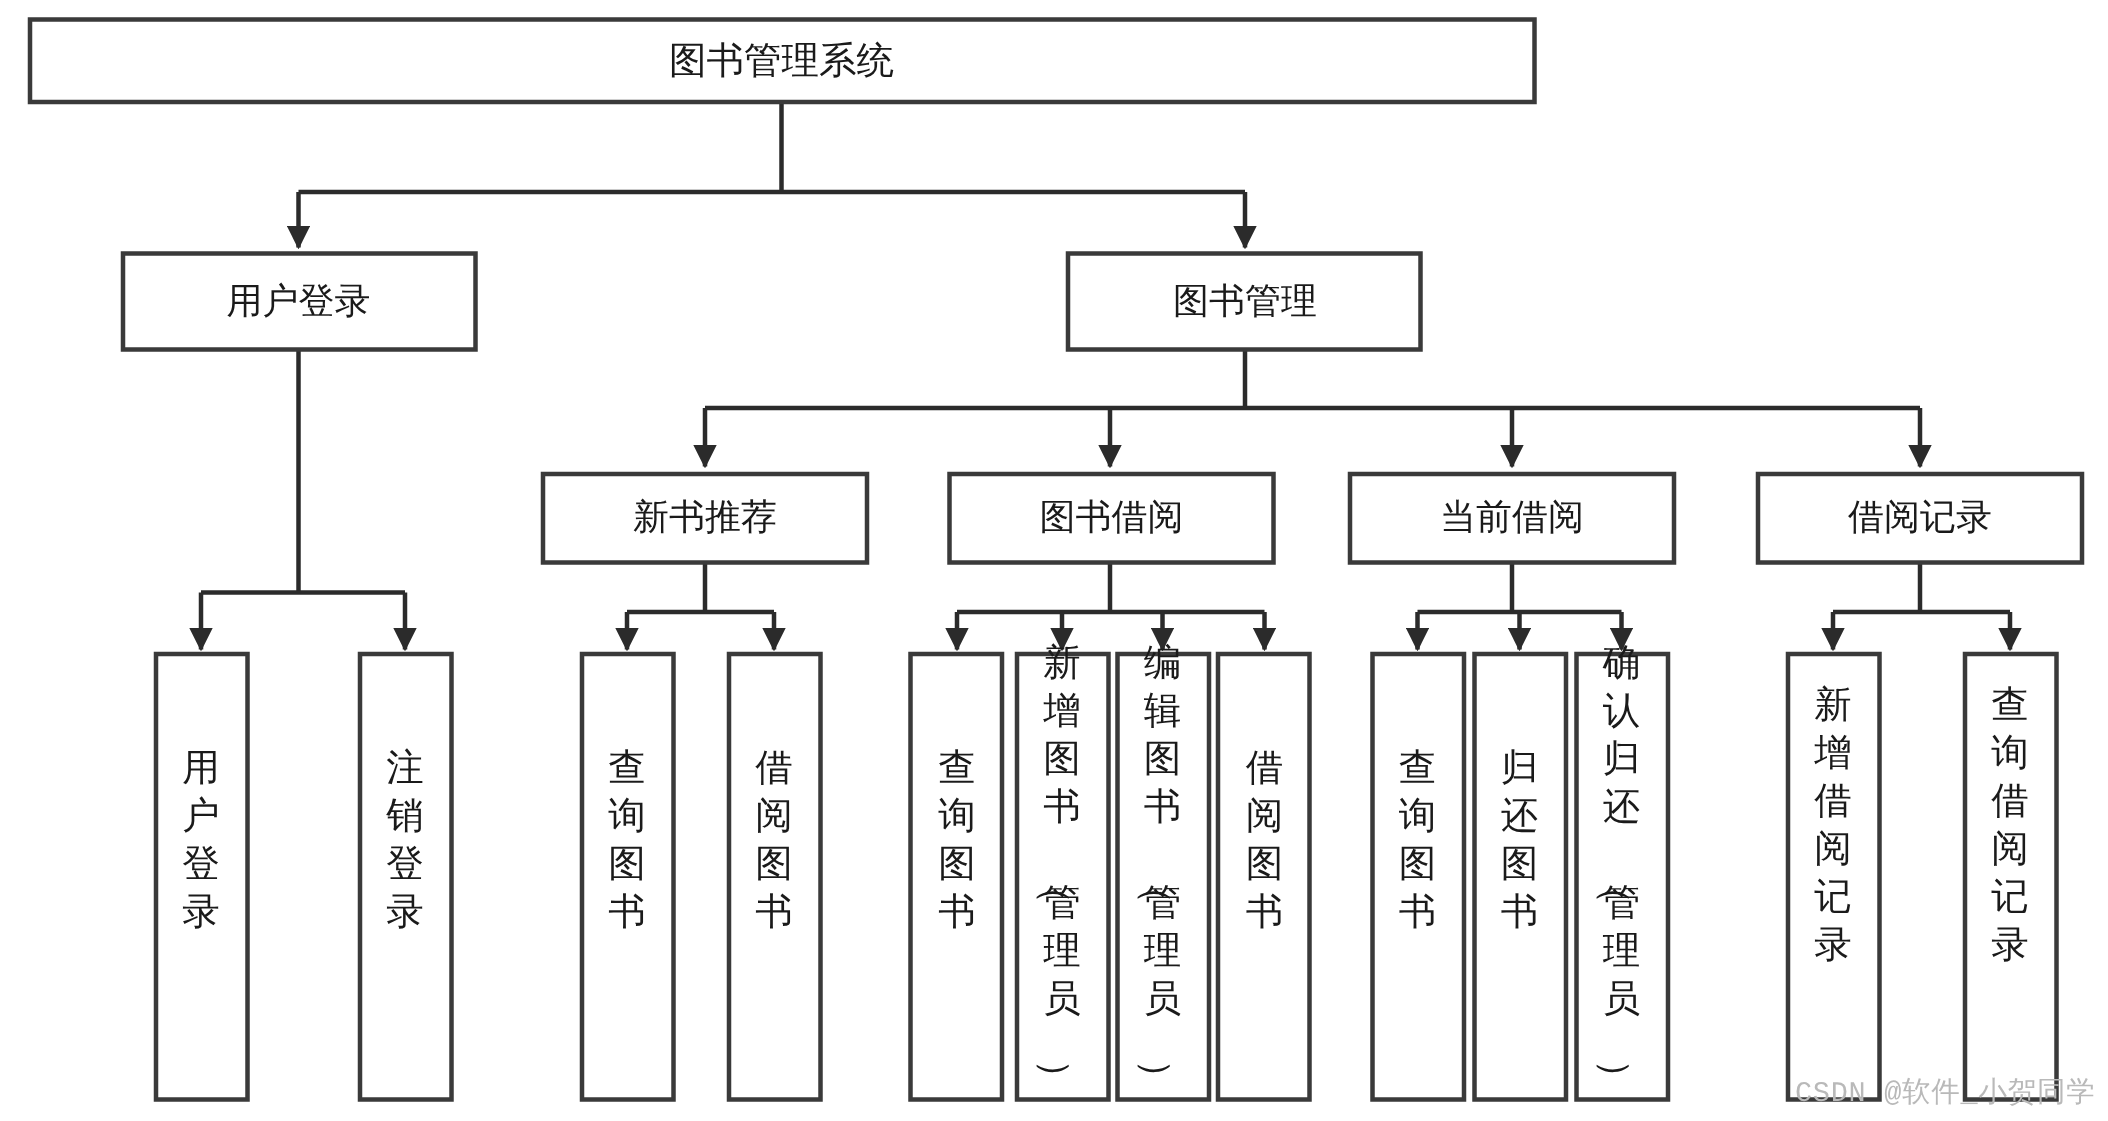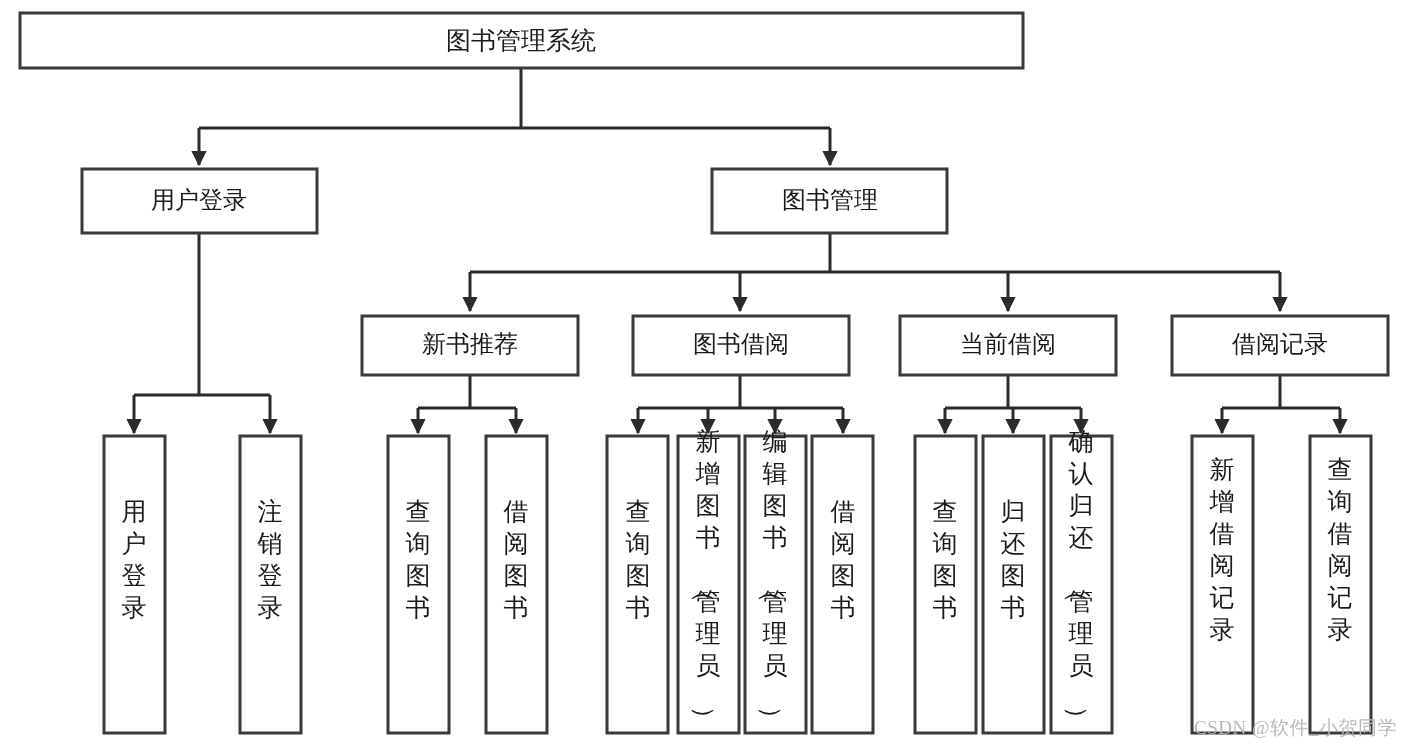--- a/index.html
+++ b/index.html
@@ -54,21 +54,21 @@
     stroke-width: 3;
     fill: none;
   }
   .arrow-head {
     fill: #2b2b2b;
   }
   .watermark {
     position: absolute;
     right: 8px;
     bottom: 6px;
-    font-family: Liberation Serif, serif;
+    font-family: Liberation Mono, monospace;
     font-size: 19px;
     color: #b9b9b9;
     letter-spacing: 0.5px;
     white-space: nowrap;
     user-select: none;
   }
 </style>
 </head>
 <body>
 

